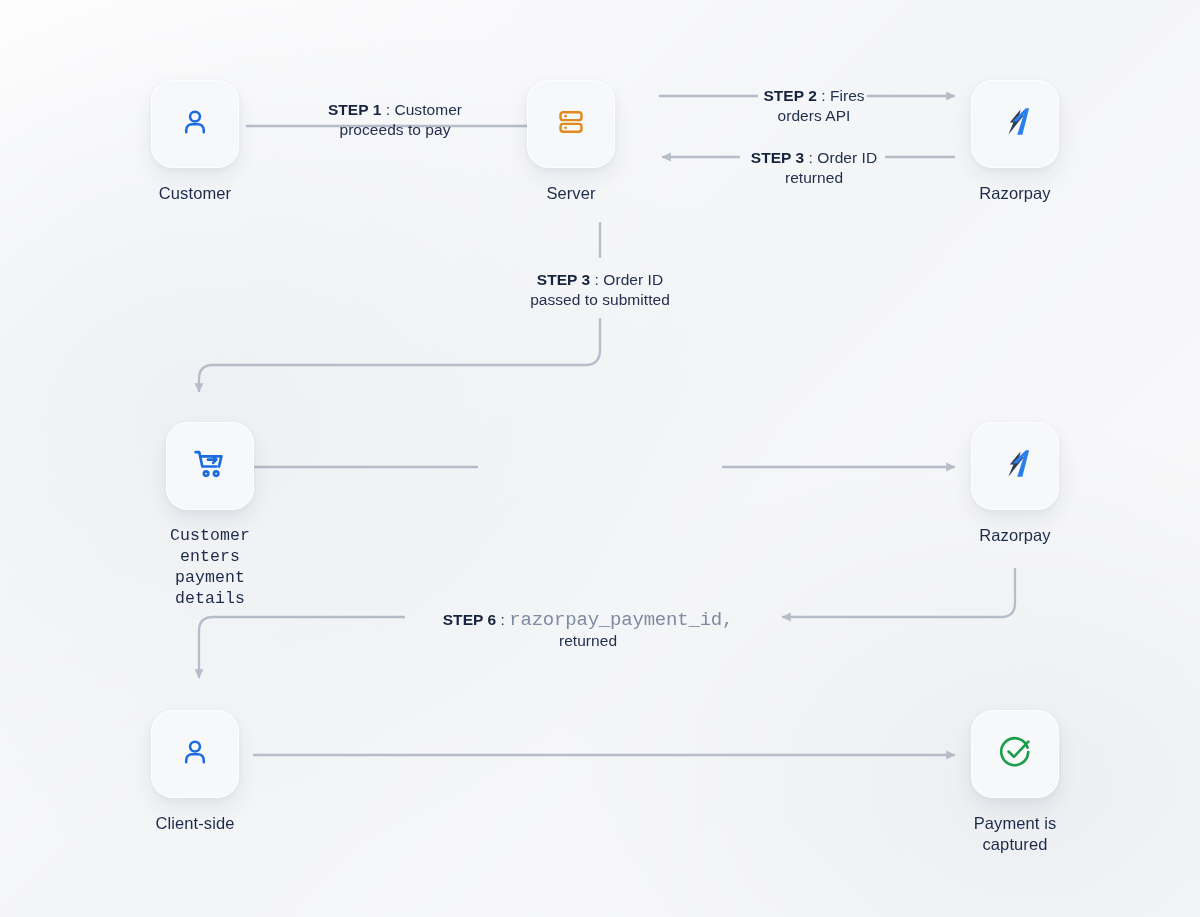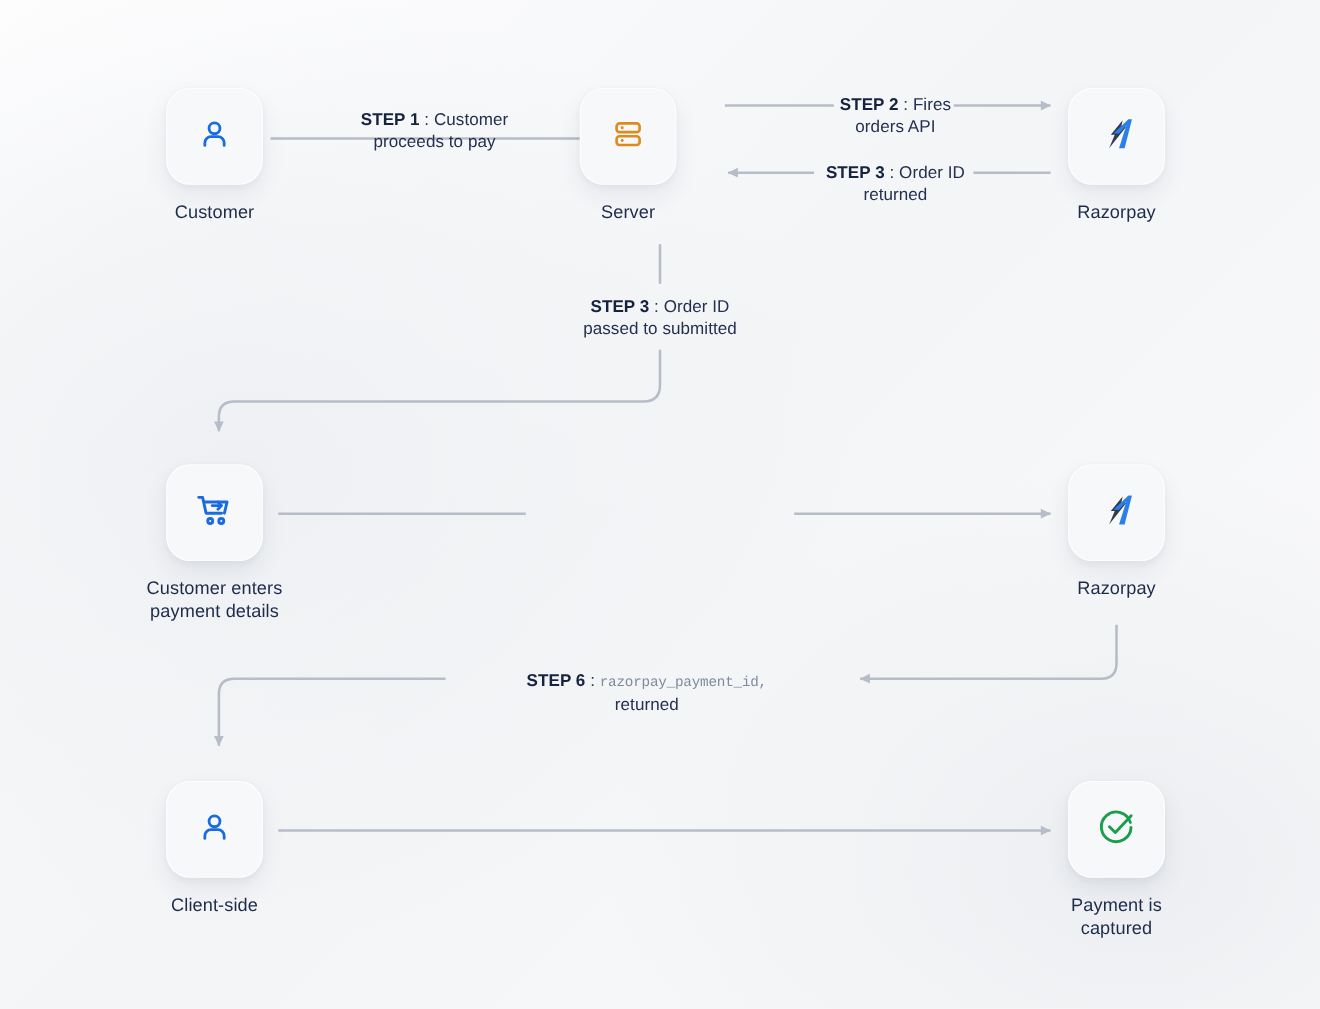--- a/index.html
+++ b/index.html
@@ -70,21 +70,21 @@
     color: #23304f;
     letter-spacing: 0.05px;
   }
   .step b {
     font-weight: 700;
     color: #16233f;
   }
   .step .mono {
     font-family: "Liberation Mono", "DejaVu Sans Mono", monospace;
     color: #7e8aa2;
-    font-size: 13px;
+    font-size: 19px;
     letter-spacing: -0.2px;
   }
 </style>
 </head>
 <body>
 
 <div id="canvas">
 
   <svg class="edges" viewBox="0 0 1200 917">
     <defs>
@@ -151,21 +151,21 @@
         <svg width="40" height="40" viewBox="0 0 40 40">
           <path d="M25.6 7.4 L14.8 20.6 L18.4 20.6 L13.3 32.8 L29.0 13.0 L24.4 13.0 Z" fill="#1f2a44" opacity="0.92"></path>
           <path d="M30.6 6.6 L22.3 32.8 L27.4 32.8 L34.0 6.6 Z" fill="#2b7fe8"></path>
           <path d="M30.6 6.6 L17.3 19.4 L22.3 19.4 L34.0 6.6 Z" fill="#2b7fe8"></path>
         </svg>
       </span>
     </div>
     <div class="node-label">Razorpay</div>
   </div>
 
-  <div class="node" style="left:120px; top:422px;">
+  <div class="node" style="left:135px; top:422px;font-family:Liberation Mono, monospace;">
     <div class="card">
       <span>
         <svg width="36" height="36" viewBox="0 0 24 24" fill="none" stroke="#1a6ae0" stroke-width="1.75" stroke-linecap="round" stroke-linejoin="round">
           <path d="M2.4 4.1h2.4l2.1 9.6h9.4"></path>
           <path d="M6.2 6.9h13.4l-1.6 6.8"></path>
           <path d="M10.6 9.1h5.3"></path>
           <path d="M14.1 6.9l2.1 2.2-2.1 2.2"></path>
           <circle cx="9.4" cy="18.4" r="1.5"></circle>
           <circle cx="16.1" cy="18.4" r="1.5"></circle>
         </svg>

